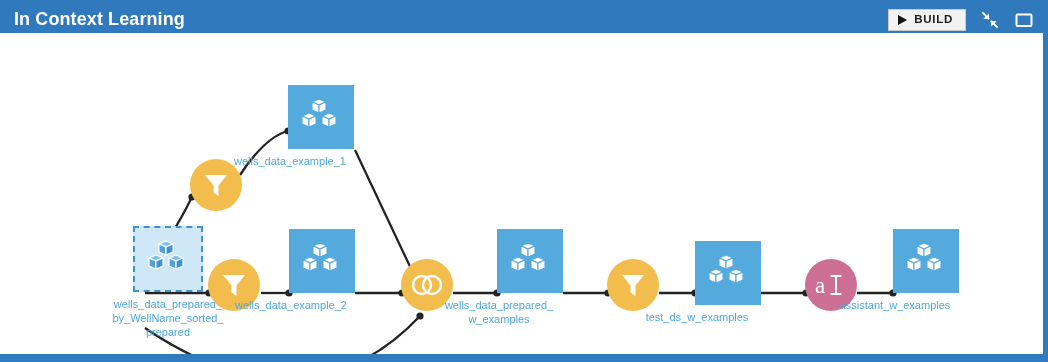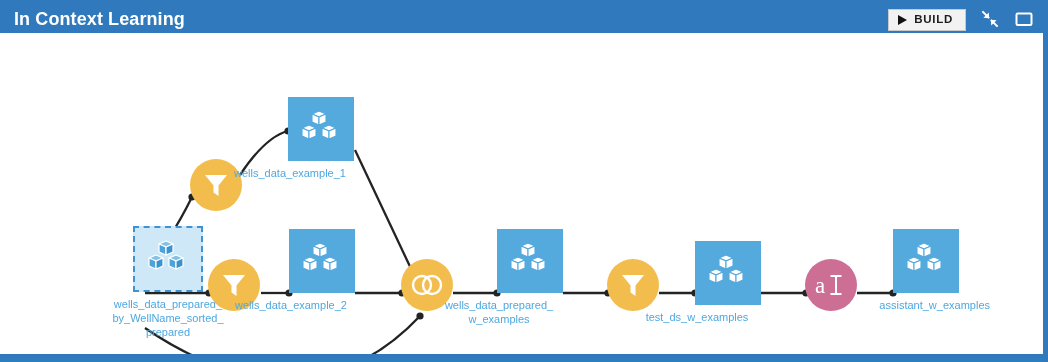--- a/index.html
+++ b/index.html
@@ -31,21 +31,21 @@
     color: #ffffff;
     font-size: 18px;
     font-weight: 600;
     letter-spacing: 0.1px;
     line-height: 33px;
     white-space: nowrap;
     user-select: none;
   }
   #titlebar-actions {
     display: flex;
-    align-items: flex-start;
+    align-items: center;
     gap: 14px;
   }
   #build-button {
     background: #f2f2f2;
     border: 1px solid #c9c9c9;
     color: #1c1c1c;
     font-size: 11.5px;
     font-weight: 700;
     letter-spacing: 0.7px;
     padding: 4px 12px 4px 9px;
@@ -224,21 +224,21 @@
     </div>
 
     <div class="node" style="left:190px; top:126px;">
       <div class="node-shape shape-circle">
         <svg width="26" height="26" viewBox="0 0 26 26">
           <path d="M2 3 L24 3 L15.5 13.5 L15.5 24 L10.5 20.5 L10.5 13.5 Z" fill="#ffffff"></path>
         </svg>
       </div>
     </div>
 
-    <div class="node" style="left:288px; top:64px; width:66px;">
+    <div class="node" style="left:288px; top:52px; width:66px;">
       <div class="node-shape shape-dataset">
         <svg width="40" height="38" viewBox="0 0 40 38">
           <g fill="#ffffff" stroke="#54a9dd" stroke-width="1.1" stroke-linejoin="round">
             <path d="M11 4 L18 1 L25 4 L18 7 Z"></path>
             <path d="M11 4 L18 7 L18 15 L11 12 Z"></path>
             <path d="M25 4 L18 7 L18 15 L25 12 Z"></path>
             <path d="M1 18 L8 15 L15 18 L8 21 Z"></path>
             <path d="M1 18 L8 21 L8 29 L1 26 Z"></path>
             <path d="M15 18 L8 21 L8 29 L15 26 Z"></path>
             <path d="M21 18 L28 15 L35 18 L28 21 Z"></path>
@@ -356,20 +356,20 @@
             <path d="M25 4 L18 7 L18 15 L25 12 Z"></path>
             <path d="M1 18 L8 15 L15 18 L8 21 Z"></path>
             <path d="M1 18 L8 21 L8 29 L1 26 Z"></path>
             <path d="M15 18 L8 21 L8 29 L15 26 Z"></path>
             <path d="M21 18 L28 15 L35 18 L28 21 Z"></path>
             <path d="M21 18 L28 21 L28 29 L21 26 Z"></path>
             <path d="M35 18 L28 21 L28 29 L35 26 Z"></path>
           </g>
         </svg>
       </div>
-      <div class="node-label" style="width:190px; margin-left:-62px;text-align:right;">assistant_w_examples</div>
+      <div class="node-label" style="width:190px; margin-left:-62px;">assistant_w_examples</div>
     </div>
 
     <div id="bottom-rule"></div>
   </div>
 
   <div id="right-rule"></div>
 </div>
 
 </body></html>

